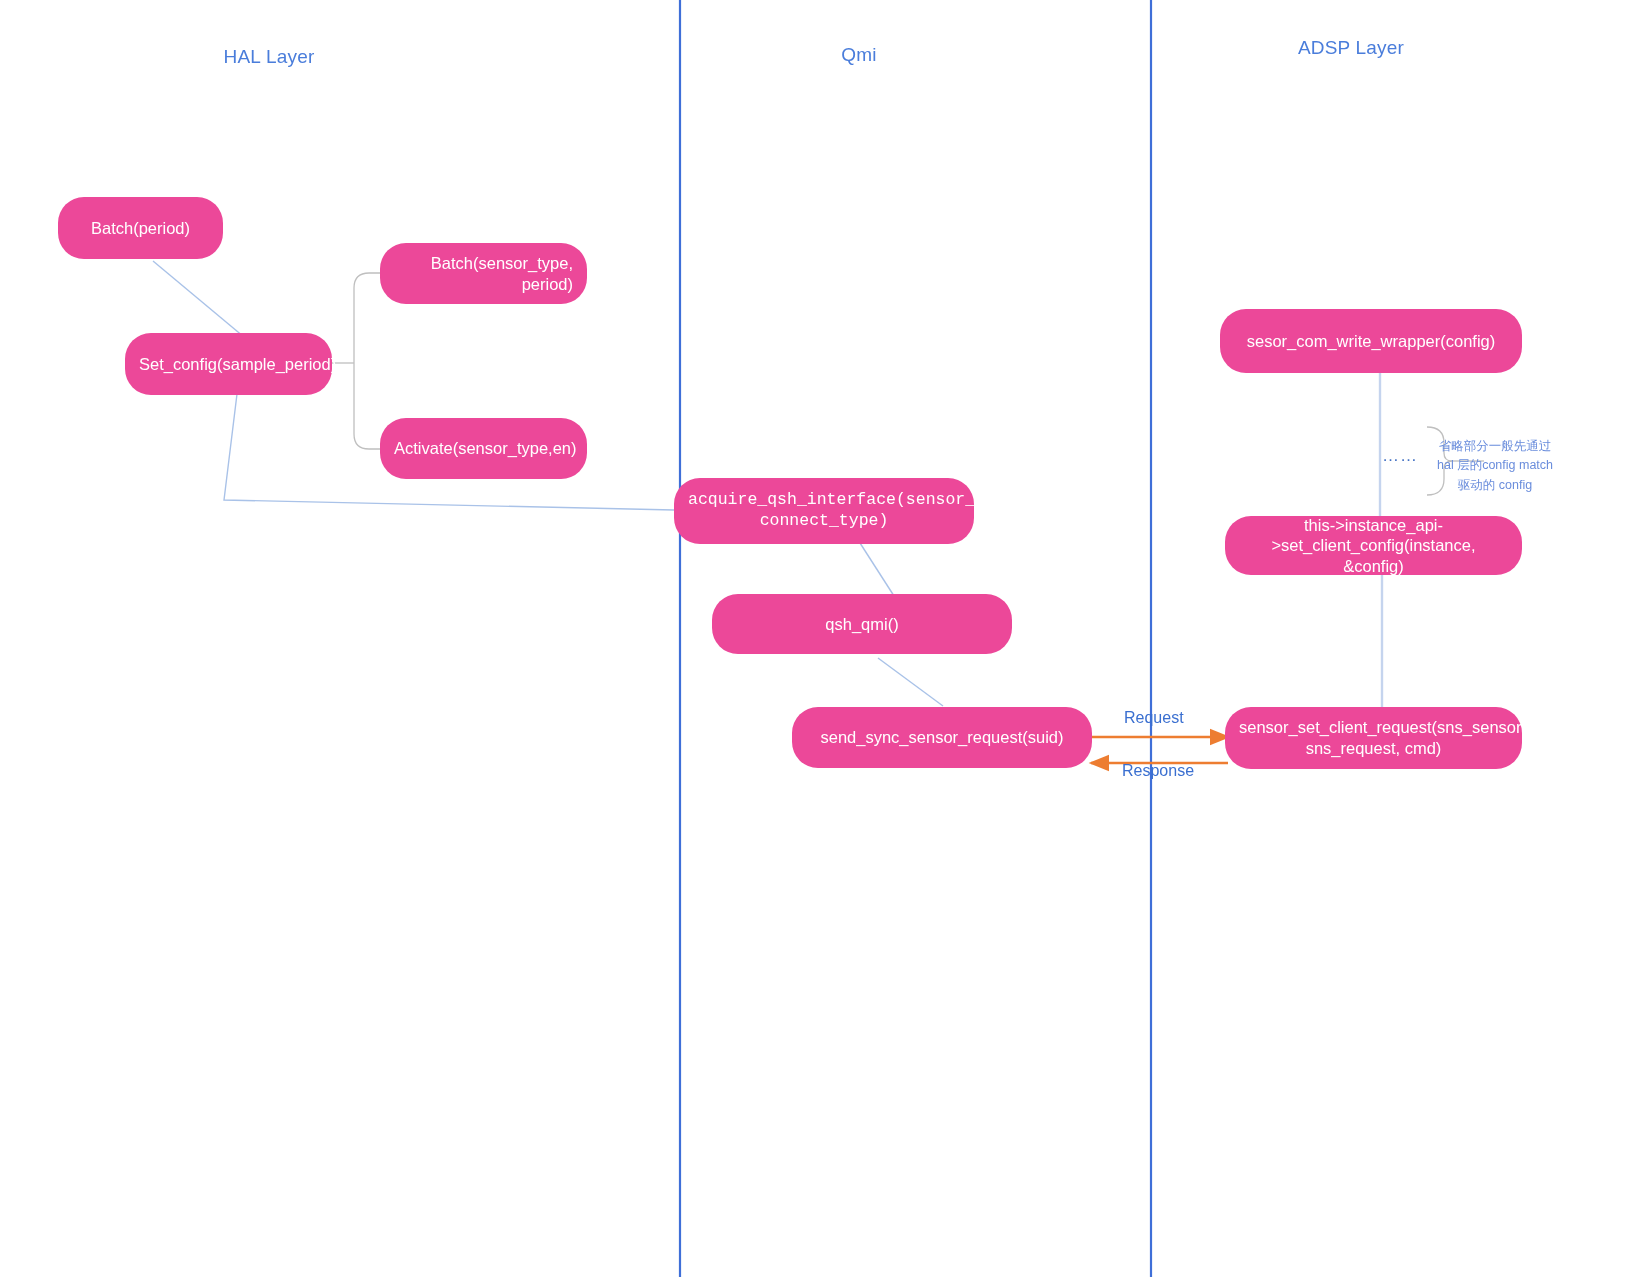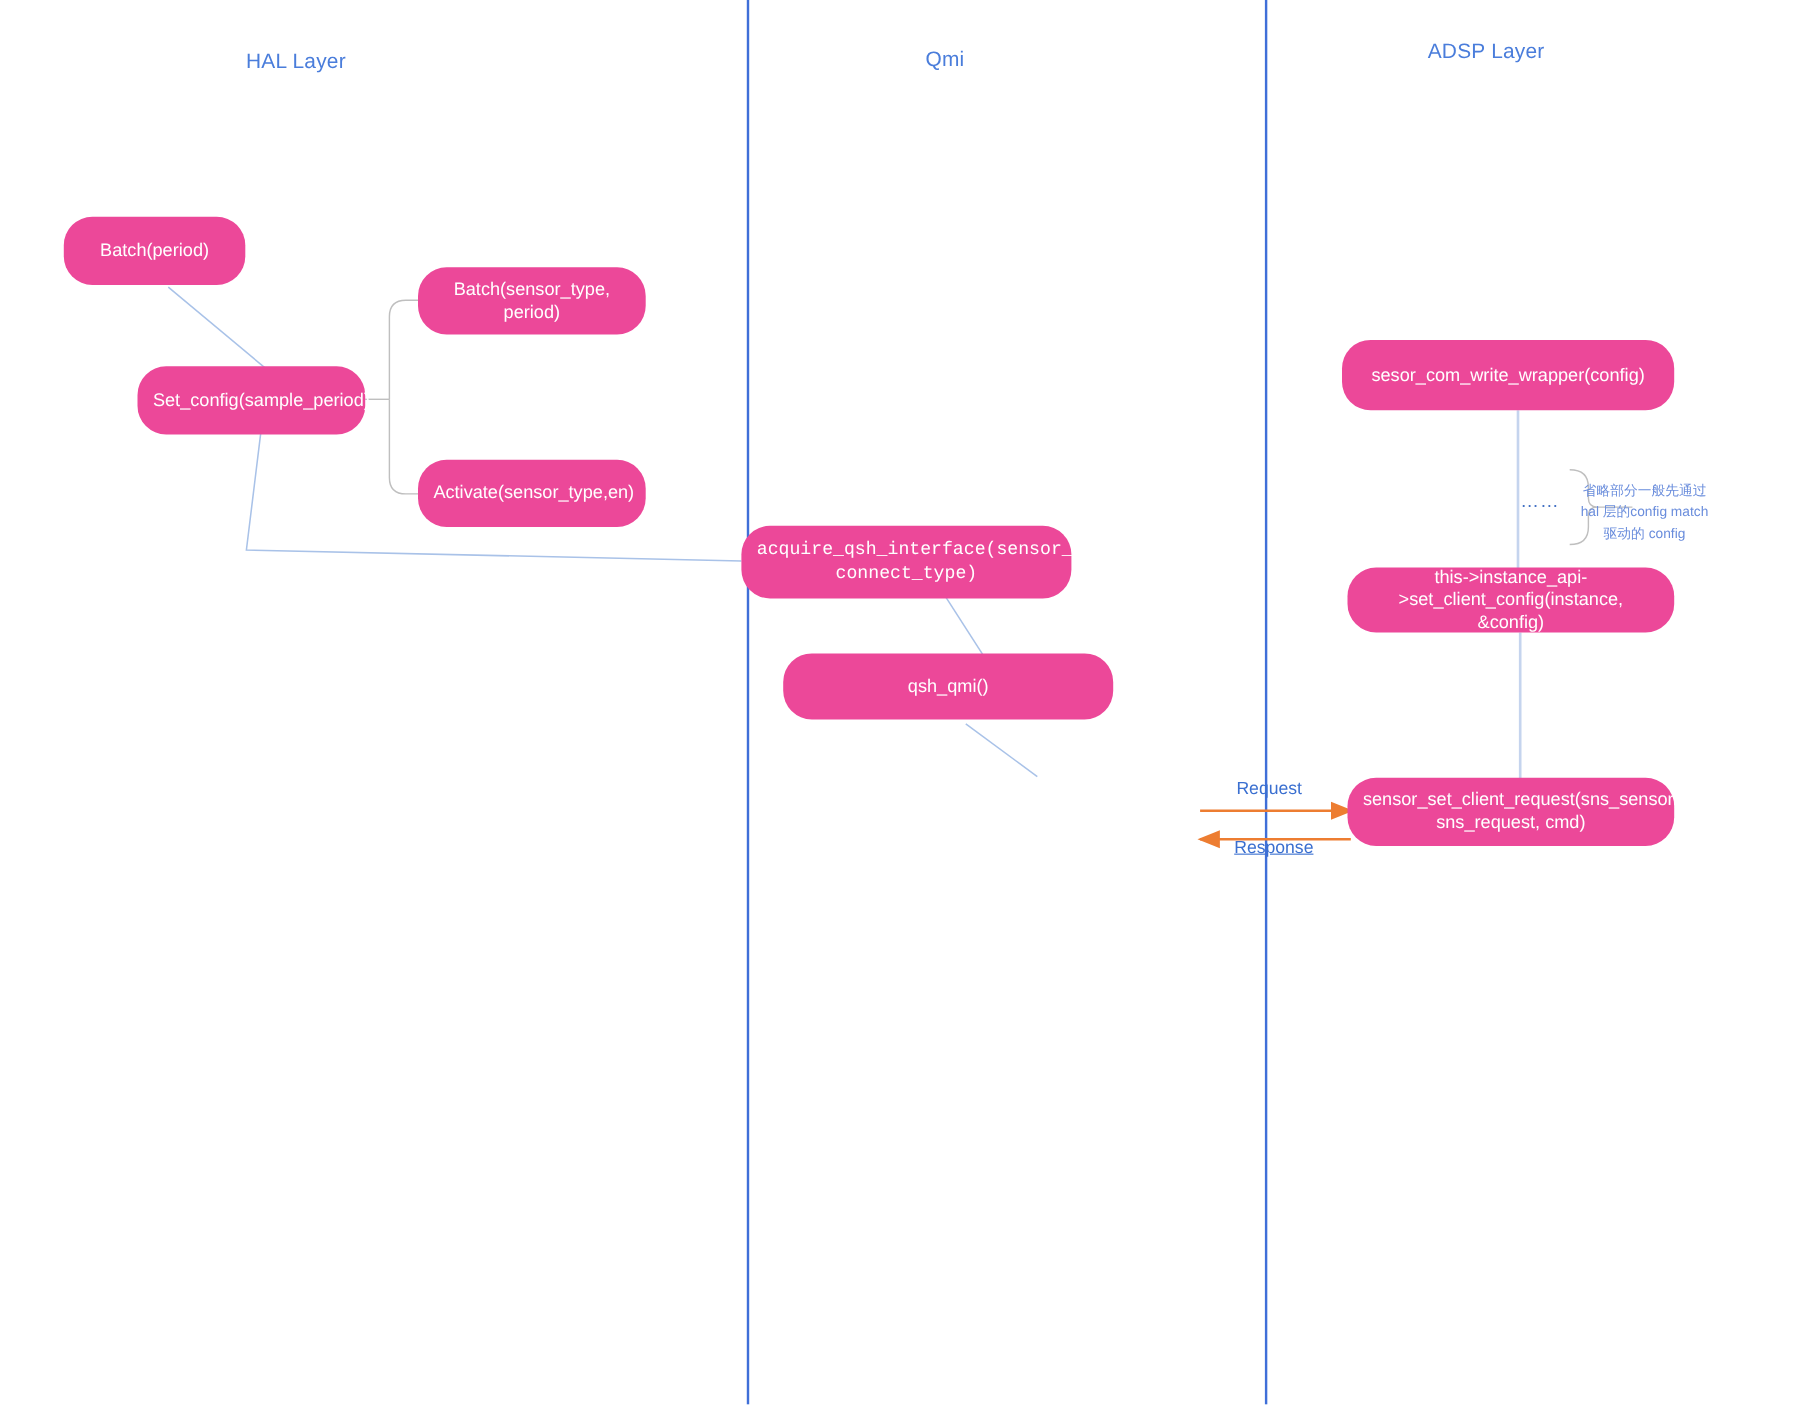--- a/index.html
+++ b/index.html
@@ -120,54 +120,57 @@
   <div class="lane-title" style="left:1303px; top:37px;">ADSP Layer</div>
 
   <div class="node" style="left:10px; top:197px; width:165px; height:62px;">
     <span class="nlabel">Batch(period)</span>
   </div>
 
   <div class="node" style="left:77px; top:333px; width:207px; height:62px;">
     <span class="nlabel">Set_config(sample_period)</span>
   </div>
 
-  <div class="node" style="left:332px; top:243px; width:207px; height:61px;">
+  <div class="node" style="left:332px; top:243px; width:207px; height:61px;text-align:right;">
     <span class="nlabel">Batch(sensor_type, period)</span>
   </div>
 
   <div class="node" style="left:332px; top:418px; width:207px; height:61px;">
     <span class="nlabel">Activate(sensor_type,en)</span>
   </div>
 
   <div class="node" style="left:626px; top:478px; width:300px; height:66px;font-family:Liberation Mono, monospace;">
     <span class="nlabel">acquire_qsh_interface(sensor_id,
 connect_type)</span>
   </div>
 
   <div class="node" style="left:664px; top:594px; width:300px; height:60px;">
     <span class="nlabel">qsh_qmi()</span>
   </div>
 
+  <div class="node" style="left:744px; top:707px; width:300px; height:61px;">
+    <span class="nlabel">send_sync_sensor_request(suid)</span>
+  </div>
 
   <div class="node" style="left:1172px; top:309px; width:302px; height:64px;">
     <span class="nlabel">sesor_com_write_wrapper(config)</span>
   </div>
 
   <div class="node" style="left:1177px; top:516px; width:297px; height:59px;">
     <span class="nlabel">this-&gt;instance_api-
 &gt;set_client_config(instance, &amp;config)</span>
   </div>
 
   <div class="node" style="left:1177px; top:707px; width:297px; height:62px;">
     <span class="nlabel">sensor_set_client_request(sns_sensor,
 sns_request, cmd)</span>
   </div>
 
   <div class="flow-label" style="left:1076px; top:709px;">Request</div>
-  <div class="flow-label" style="left:1074px; top:762px;text-decoration:underline;">Response</div>
+  <div class="flow-label" style="left:1074px; top:762px;">Response</div>
 
   <div class="ellipsis" style="left:1334px; top:446px;">……</div>
 
   <div class="note" style="left:1352px; top:437px; width:190px;">省略部分一般先通过
 hal 层的config match
 驱动的 config</div>
 
 </div>
 
 </body></html>

